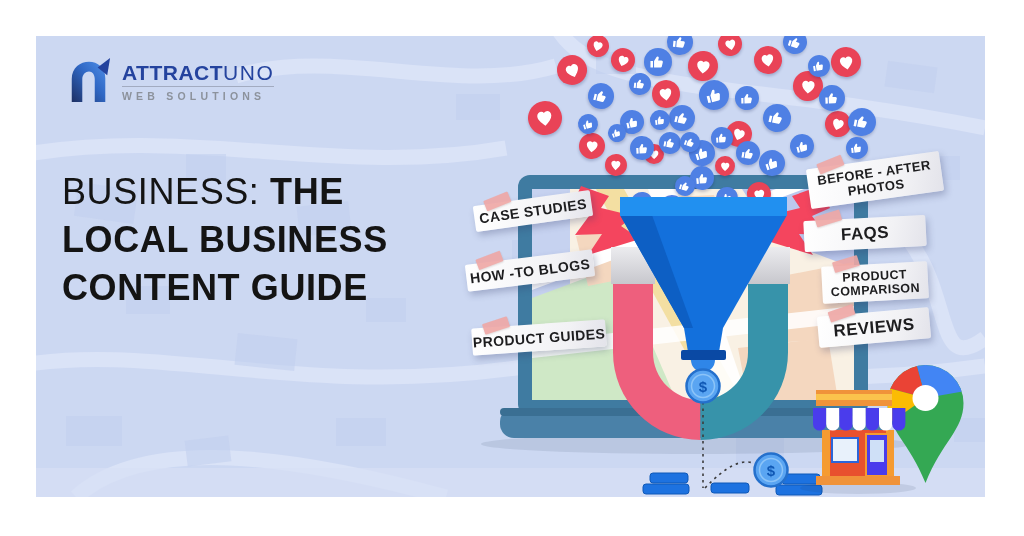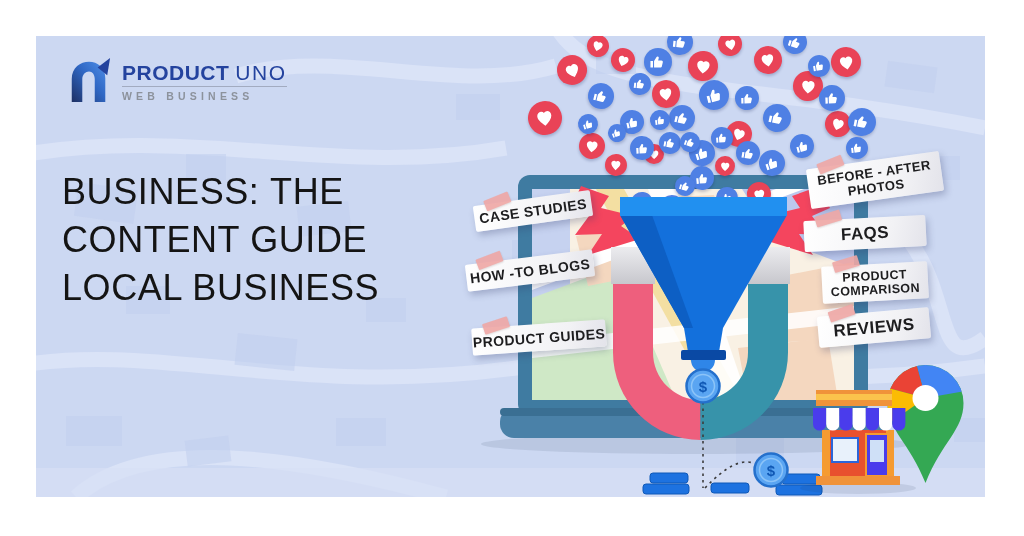--- a/index.html
+++ b/index.html
@@ -8,29 +8,29 @@
   .canvas{position:absolute;top:36px;left:36px;width:949px;height:461px;background:#ccd8f2;overflow:hidden;}
   .layer{position:absolute;inset:0;}
   svg.layer{width:100%;height:100%;}
 
   
   .logo{position:absolute;top:20px;left:30px;display:flex;align-items:center;gap:10px;}
   .logo-mark{width:46px;height:50px;}
   .logo-text{display:flex;flex-direction:column;}
   .logo-name{font-size:21px;letter-spacing:.5px;color:#24439e;line-height:23px;white-space:nowrap;}
   .logo-name .b{font-weight:800;}
-  .logo-name .l{font-weight:400;margin-left:6px;letter-spacing:1.5px;}
+  .logo-name .l{font-weight:400;letter-spacing:1.5px;}
   .logo-rule{height:1px;background:#a2abc0;margin:2px 0 3px 0;}
   .logo-tag{font-size:10.5px;font-weight:600;letter-spacing:4.2px;color:#8c929c;white-space:nowrap;}
 
   
   .headline{position:absolute;left:26px;top:132px;color:#141414;font-size:36px;line-height:48px;
             letter-spacing:.6px;white-space:nowrap;}
   .headline .md{font-weight:500;}
-  .headline .xb{font-weight:400;}
+  .headline .xb{font-weight:700;}
 
   
   .tag{position:absolute;background:linear-gradient(105deg,#ffffff 0%,#f2f2f5 70%,#e3e3ea 100%);
        box-shadow:2px 4px 7px rgba(45,55,100,.28);border-radius:2px;color:#1d1d1f;font-weight:700;
        display:flex;align-items:center;justify-content:center;text-align:center;letter-spacing:.4px;}
   .tape{position:absolute;top:-7px;left:12px;width:26px;height:11px;background:#efa7a5;opacity:.9;
         transform:rotate(-14deg);border-radius:1px;box-shadow:0 1px 2px rgba(80,40,40,.18);}
 
   
   .sicon{position:absolute;border-radius:50%;display:flex;align-items:center;justify-content:center;
@@ -443,31 +443,31 @@
           <stop offset="0" stop-color="#1d2f63"></stop>
               <stop offset=".55" stop-color="#2f67c4"></stop>
               <stop offset="1" stop-color="#4f8fe8"></stop>
         </linearGradient>
       </defs>
       <path d="M6,48 V24 C6,12 15,6 24,6 C33,6 41,12 41,23 V48 H30 V24 C30,19 27.5,16 24,16 C20.5,16 17,19 17,24 V48 Z" fill="url(#lg)"></path>
       <path d="M33,12 L46,2 L43,20 Z" fill="#24439e"></path>
     </svg>
     <div class="logo-text">
       <div class="logo-name">
-        <span class="b">PRODUCT</span><span class="l">UNO</span>
+        <span class="b">ATTRACT</span><span class="l">UNO</span>
       </div>
       <div class="logo-rule"></div>
-      <div class="logo-tag">WEB BUSINESS</div>
+      <div class="logo-tag">WEB SOLUTIONS</div>
     </div>
   </div>
 
   <div class="headline">
     <div><span class="md">BUSINESS: </span><span class="xb">THE</span></div>
+    <div class="xb">LOCAL BUSINESS</div>
     <div class="xb">CONTENT GUIDE</div>
-    <div class="xb">LOCAL BUSINESS</div>
   </div>
 
   <div class="tag" style="left:438px;top:162px;width:118px;height:26px;font-size:14px;transform:rotate(-8deg);">
     <span class="tape"></span>
     <span>CASE STUDIES</span>
   </div>
   <div class="tag" style="left:430px;top:221px;width:128px;height:27px;font-size:14px;transform:rotate(-7deg);">
     <span class="tape"></span>
     <span>HOW -TO BLOGS</span>
   </div>

